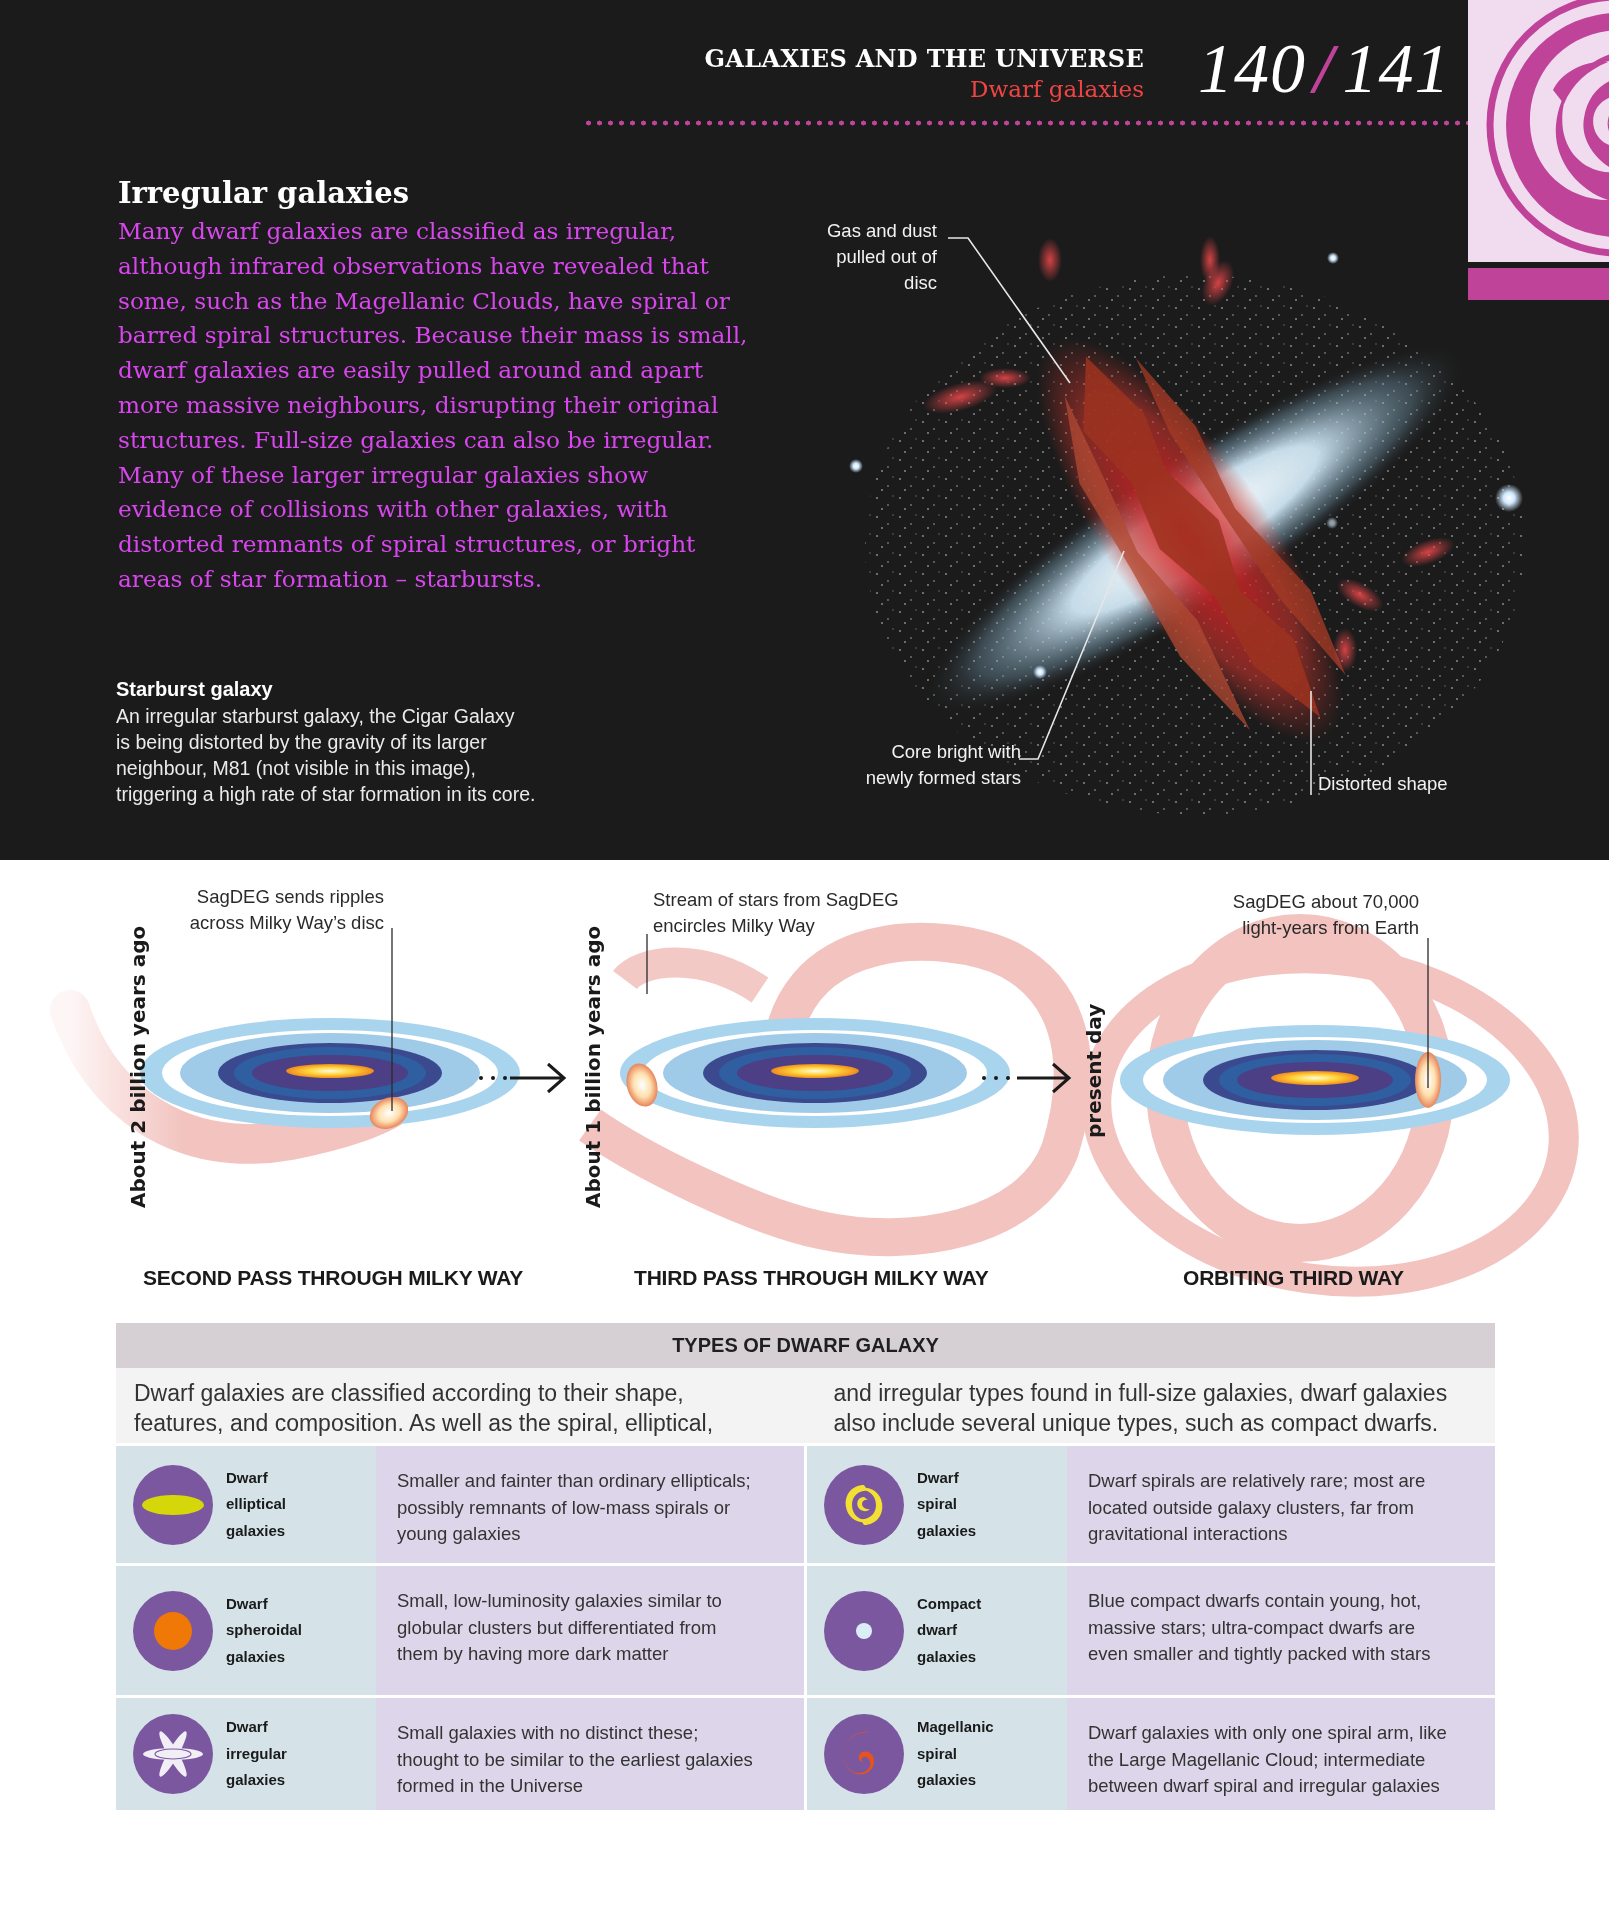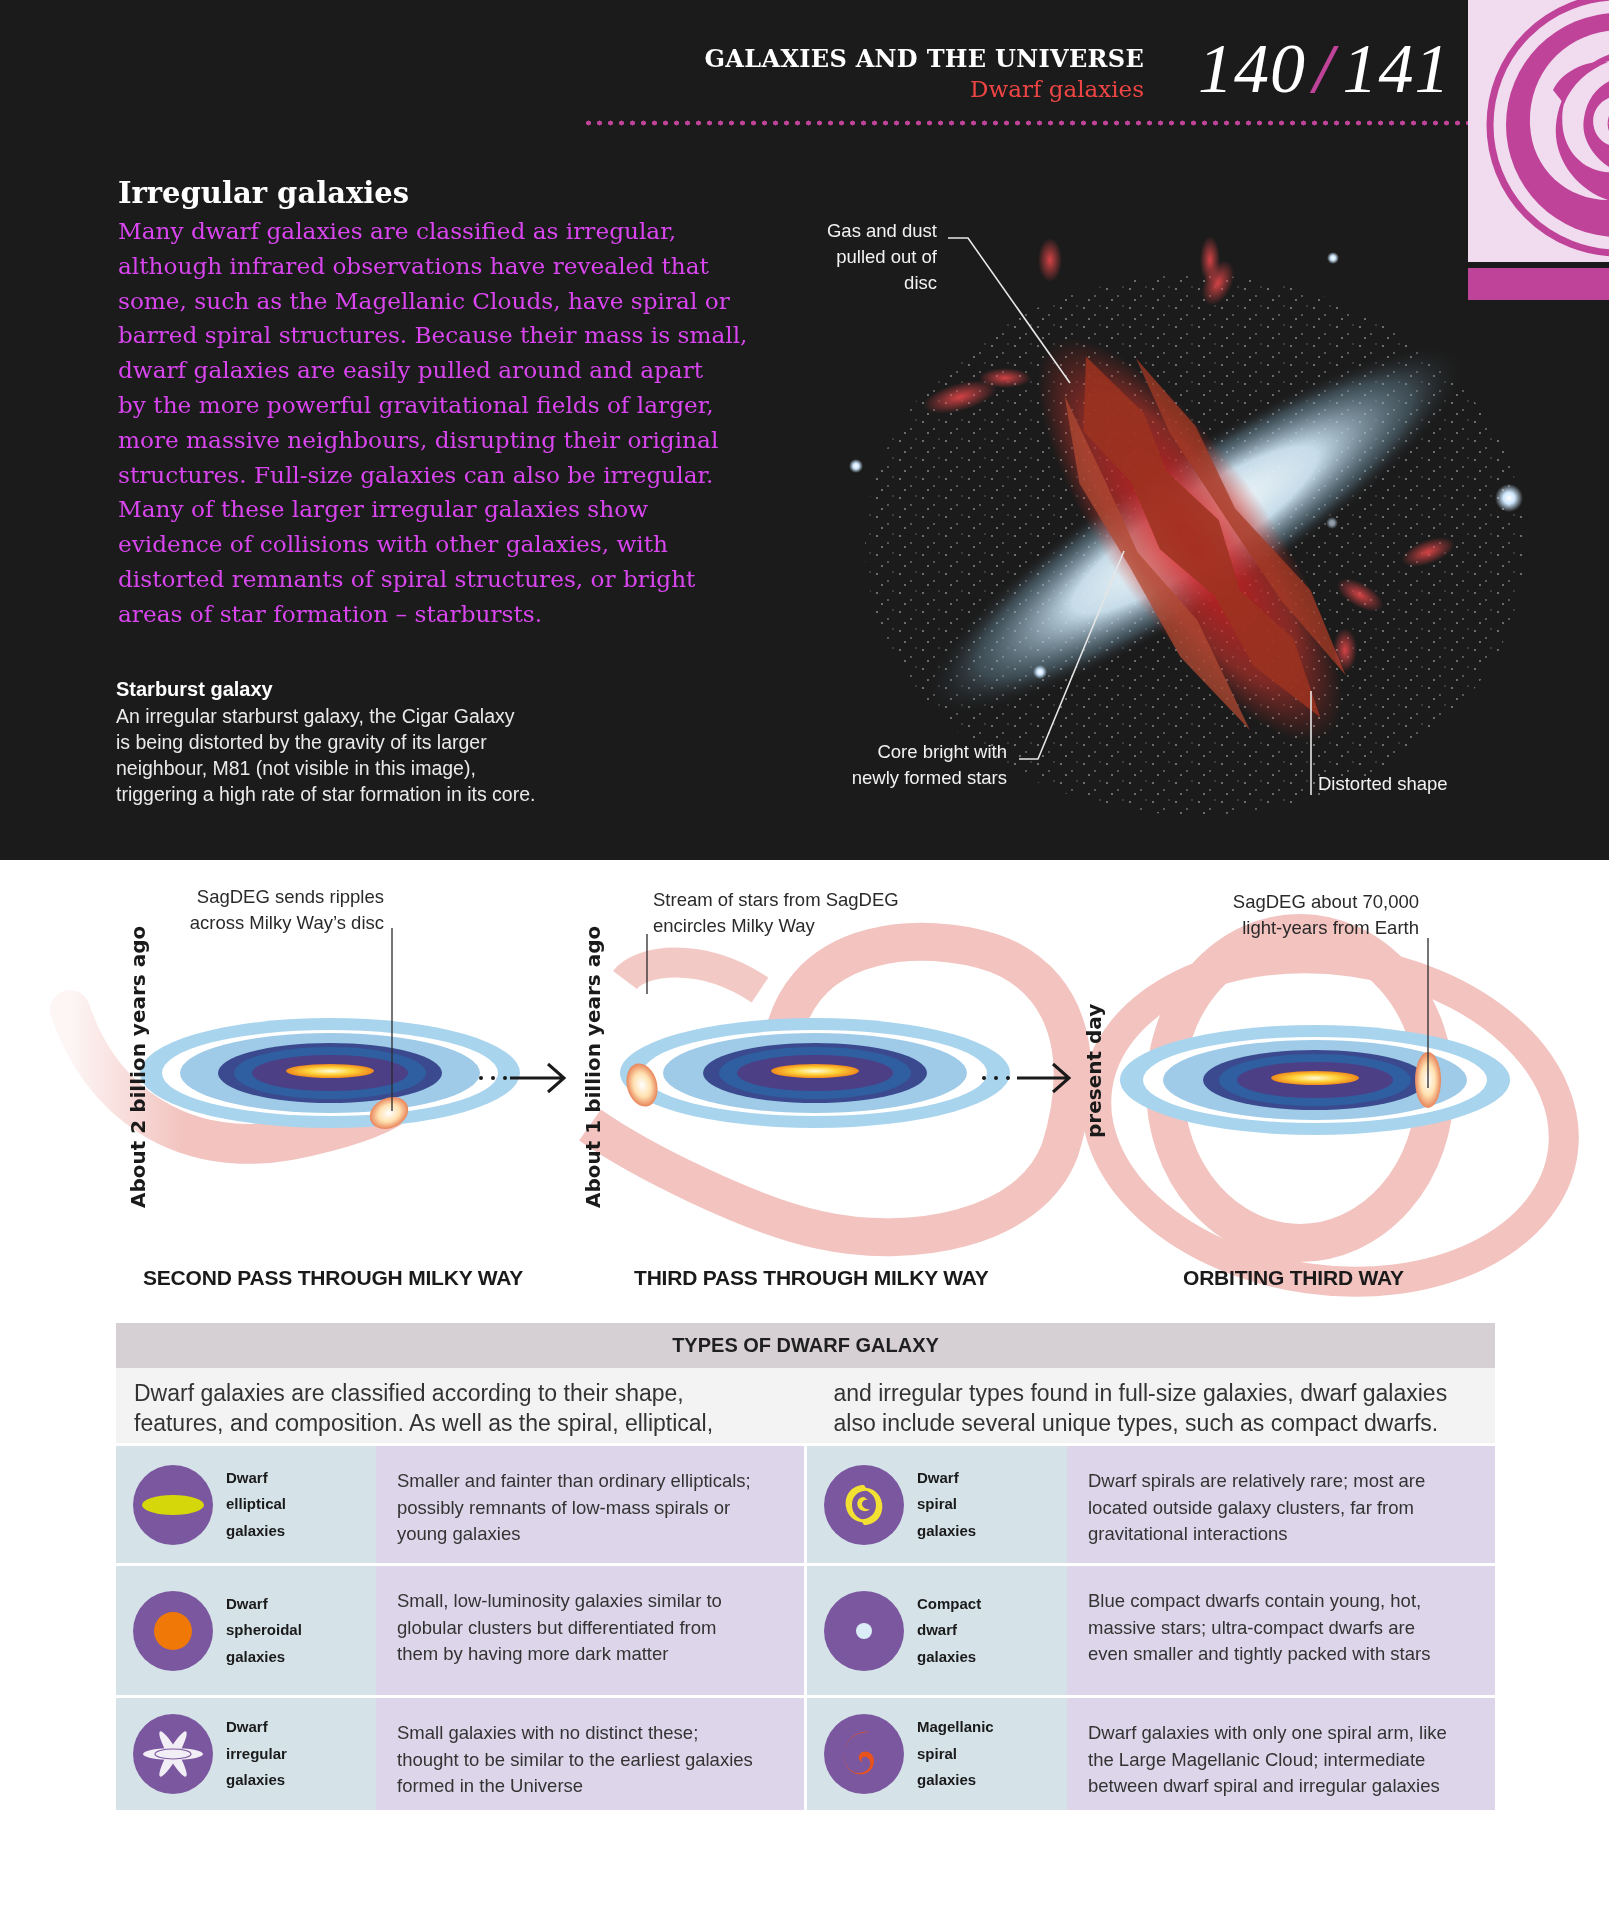--- a/index.html
+++ b/index.html
@@ -22,21 +22,21 @@
   .ig-body span { display: block; white-space: nowrap; }
 
   .sb-heading { position: absolute; left: 116px; top: 678px; font-family: "Liberation Sans", sans-serif; font-weight: bold; font-size: 20px; color: #fff; }
   .sb-body { position: absolute; left: 116px; top: 703px; font-family: "Liberation Sans", sans-serif; font-size: 19.5px; line-height: 26px; color: #eaeaea; }
   .sb-body span { display: block; white-space: nowrap; }
 
   .galaxy-art { position: absolute; left: 760px; top: 180px; width: 849px; height: 680px; }
   .callout { position: absolute; font-family: "Liberation Sans", sans-serif; font-size: 18.5px; line-height: 26px; color: #f2f2f2; }
   .callout span { display: block; white-space: nowrap; }
   .c-gas { right: 672px; top: 218px; text-align: right; }
-  .c-core { right: 602px; top: 739px; text-align: right; }
+  .c-core { right: 588px; top: 739px; text-align: right; }
   .c-dist { left: 1318px; top: 771px; }
   .leaders { position: absolute; left: 0; top: 0; width: 1609px; height: 860px; pointer-events: none; }
 
   
   .mw { position: absolute; left: 0; top: 860px; width: 1609px; height: 440px; }
   .mw svg.mw-art { position: absolute; left: 0; top: 0; width: 1609px; height: 440px; }
   .mw-label { position: absolute; font-family: "Liberation Sans", sans-serif; font-size: 18.5px; line-height: 26px; color: #2a2a2a; }
   .mw-label span { display: block; white-space: nowrap; }
   .vlabel { position: absolute; font-family: "DejaVu Sans", sans-serif; font-weight: bold; font-size: 20px; color: #1a1a1a; transform: rotate(-90deg); transform-origin: left top; white-space: nowrap; }
   .mw-caption { position: absolute; top: 406px; font-family: "Liberation Sans", sans-serif; font-weight: bold; font-size: 21px; color: #1a1a1a; white-space: nowrap; letter-spacing: -0.2px; }
@@ -86,21 +86,20 @@
     <path d="M142 124 C144 116 152 114 156 120" stroke="#f0dcee" stroke-width="3" fill="none"></path>
   </svg>
 
   <h2 class="ig-heading">Irregular galaxies</h2>
   <div class="ig-body">
     <span>Many dwarf galaxies are classified as irregular,</span>
     <span>although infrared observations have revealed that</span>
     <span>some, such as the Magellanic Clouds, have spiral or</span>
     <span>barred spiral structures. Because their mass is small,</span>
     <span>dwarf galaxies are easily pulled around and apart</span>
-    <span>by the more powerful gravitational fields of larger,</span>
     <span>more massive neighbours, disrupting their original</span>
     <span>structures. Full-size galaxies can also be irregular.</span>
     <span>Many of these larger irregular galaxies show</span>
     <span>evidence of collisions with other galaxies, with</span>
     <span>distorted remnants of spiral structures, or bright</span>
     <span>areas of star formation – starbursts.</span>
   </div>
 
   <h3 class="sb-heading">Starburst galaxy</h3>
   <div class="sb-body">

